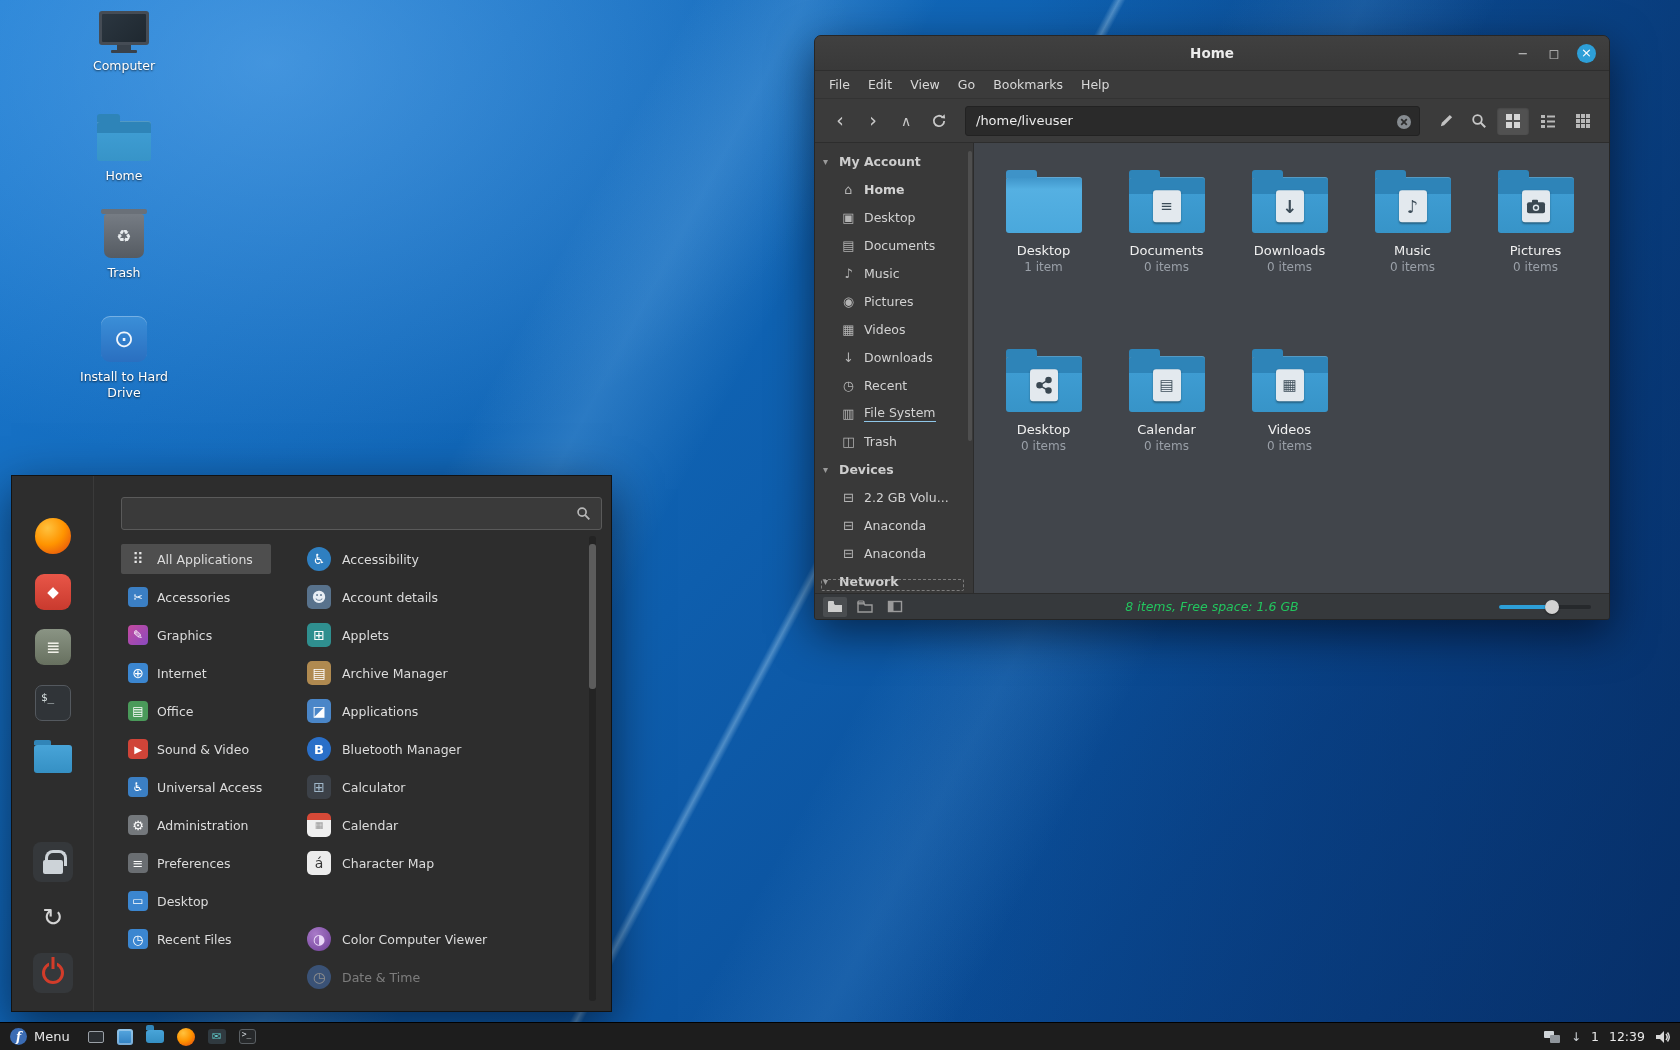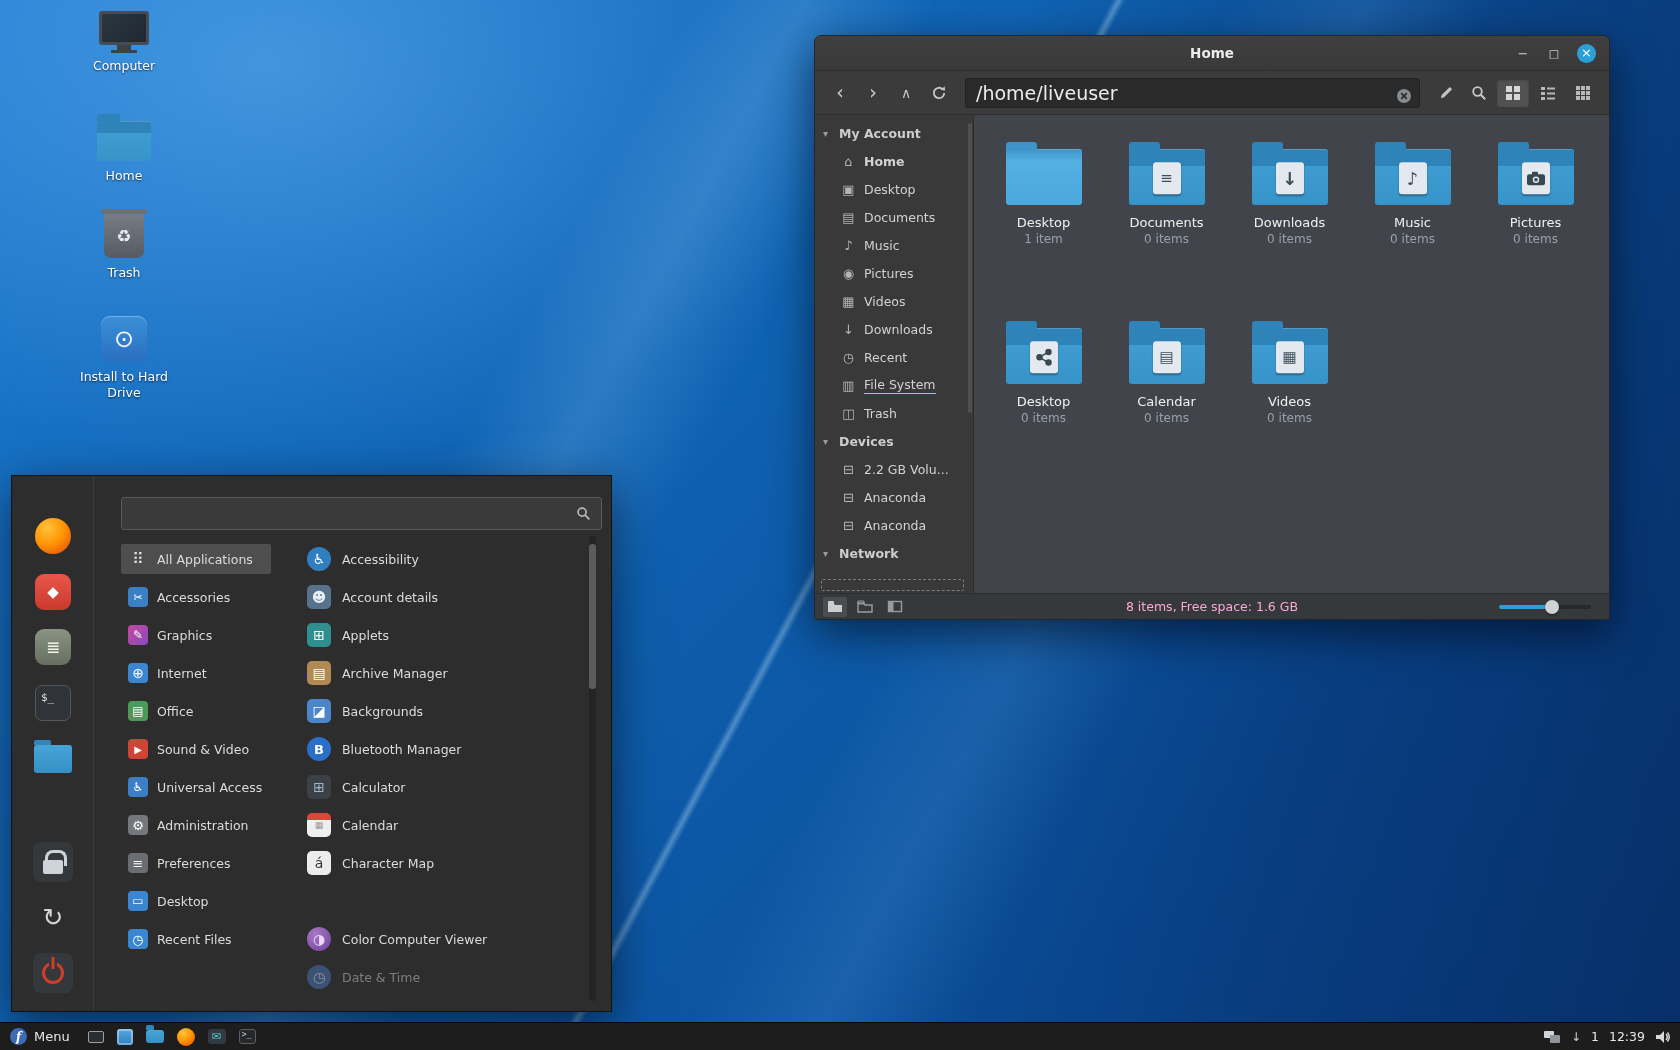--- a/index.html
+++ b/index.html
@@ -58,21 +58,21 @@
     background:#3b3b3b; border-bottom:1px solid #333; }
   .fm-menubar span { padding:4px 9px; color:#d8d8d8; }
   .fm-toolbar { height:44px; flex:none; display:flex; align-items:center; gap:3px; padding:0 10px;
     background:#3b3b3b; border-bottom:1px solid #2d2d2d; }
   .tool-btn { width:30px; height:30px; display:flex; align-items:center; justify-content:center;
     color:#c8c8c8; border-radius:3px; }
   .tool-btn.nav { font-size:19px; line-height:1; }
   .tool-btn.up { font-size:14px; }
   .pathbar { flex:1; height:30px; margin:4px 8px; background:#2a2a2a; border:1px solid #222;
     border-radius:3px; display:flex; align-items:center; padding:0 30px 0 10px; position:relative;
-    color:#ececec; font-size:19px; }
+    color:#ececec; font-size:13px; }
   .pathbar .clear { position:absolute; right:7px; top:7px; }
   .view-btn { width:32px; height:28px; display:flex; align-items:center; justify-content:center; border-radius:3px; }
   .view-btn.active { background:#515151; box-shadow:inset 0 1px 2px rgba(0,0,0,.35); }
 
   .fm-body { flex:1; display:flex; min-height:0; }
   .fm-sidebar { width:159px; flex:none; background:#393939; border-right:1px solid #2c2c2c;
     padding-top:4px; position:relative; }
   .sb-row { height:28px; display:flex; align-items:center; color:#d2d2d2; }
   .sb-header { padding-left:8px; gap:6px; color:#cdcdcd; font-weight:bold; }
   .sb-header .exp { color:#9a9a9a; font-size:10px; width:10px; }
@@ -92,21 +92,21 @@
     border-radius:3px; background:#e3e9ee; display:flex; align-items:center; justify-content:center;
     font-size:15px; color:#3c4c58; box-shadow:0 1px 2px rgba(0,0,0,.35); }
   .emblem.big { font-size:18px; font-weight:bold; }
   .file-name { margin-top:10px; color:#f0f0f0; font-size:13px; }
   .file-count { margin-top:2px; color:#9aa0a8; font-size:12px; }
 
   .fm-statusbar { height:26px; flex:none; display:flex; align-items:center; gap:6px; padding:0 8px;
     background:#36393c; border-top:1px solid #2c2c2c; position:relative; border-radius:0 0 2px 2px; }
   .st-btn { width:24px; height:20px; display:flex; align-items:center; justify-content:center; border-radius:2px; }
   .st-btn.active { background:#4a4d50; }
-  .st-text { position:absolute; left:50%; transform:translateX(-50%); color:#f9a8d4; }
+  .st-text { position:absolute; left:50%; transform:translateX(-50%); color:#22c55e;font-style:italic; }
   .zoom-slider { margin-left:auto; margin-right:10px; position:relative; width:92px; height:14px; }
   .zs-track { position:absolute; top:5px; width:92px; height:4px; background:#26292c; border-radius:2px; }
   .zs-fill { width:58%; height:100%; background:#2d9fd8; border-radius:2px; }
   .zs-knob { position:absolute; left:calc(58% - 7px); top:0; width:14px; height:14px; border-radius:50%;
     background:#d2d2d2; box-shadow:0 1px 2px rgba(0,0,0,.45); }
 
   
   .app-menu { position:absolute; left:11px; top:475px; width:601px; height:537px;
     background:#2d2d2d; border:1px solid #121212; box-shadow:0 14px 44px rgba(0,0,10,.55); }
   .fav-col { position:absolute; left:0; top:0; bottom:0; width:82px; border-right:1px solid #3a3a3a; }
@@ -235,20 +235,28 @@
 <div class="fm-window">
   <div class="fm-titlebar">
     <div class="fm-title">Home</div>
     <div class="fm-controls">
       <span class="wbtn">−</span>
       <span class="wbtn">◻</span>
       <span class="wbtn close">×</span>
     </div>
   </div>
 
+  <div class="fm-menubar">
+    <span>File</span>
+    <span>Edit</span>
+    <span>View</span>
+    <span>Go</span>
+    <span>Bookmarks</span>
+    <span>Help</span>
+  </div>
 
   <div class="fm-toolbar">
     <span class="tool-btn nav">‹</span>
     <span class="tool-btn nav">›</span>
     <span class="tool-btn up">∧</span>
     <span class="tool-btn">
       <svg width="16" height="16" viewBox="0 0 16 16">
           <path d="M13.2 8a5.2 5.2 0 1 1-1.5-3.7" fill="none" stroke="#c8c8c8" stroke-width="1.8"></path>
           <polygon points="13.6,1.2 14.1,5.6 9.8,5" fill="#c8c8c8"></polygon>
         </svg>
@@ -582,21 +590,21 @@
   <div class="app-row" style="top:144px">
     <span class="app-icon ai-applets">⊞</span>
     <span>Applets</span>
   </div>
   <div class="app-row" style="top:182px">
     <span class="app-icon ai-archive">▤</span>
     <span>Archive Manager</span>
   </div>
   <div class="app-row" style="top:220px">
     <span class="app-icon ai-backgrounds">◪</span>
-    <span>Backgrounds</span>
+    <span>Applications</span>
   </div>
   <div class="app-row" style="top:258px">
     <span class="app-icon ai-bluetooth">B</span>
     <span>Bluetooth Manager</span>
   </div>
   <div class="app-row" style="top:296px">
     <span class="app-icon ai-calculator">⊞</span>
     <span>Calculator</span>
   </div>
   <div class="app-row" style="top:334px">

